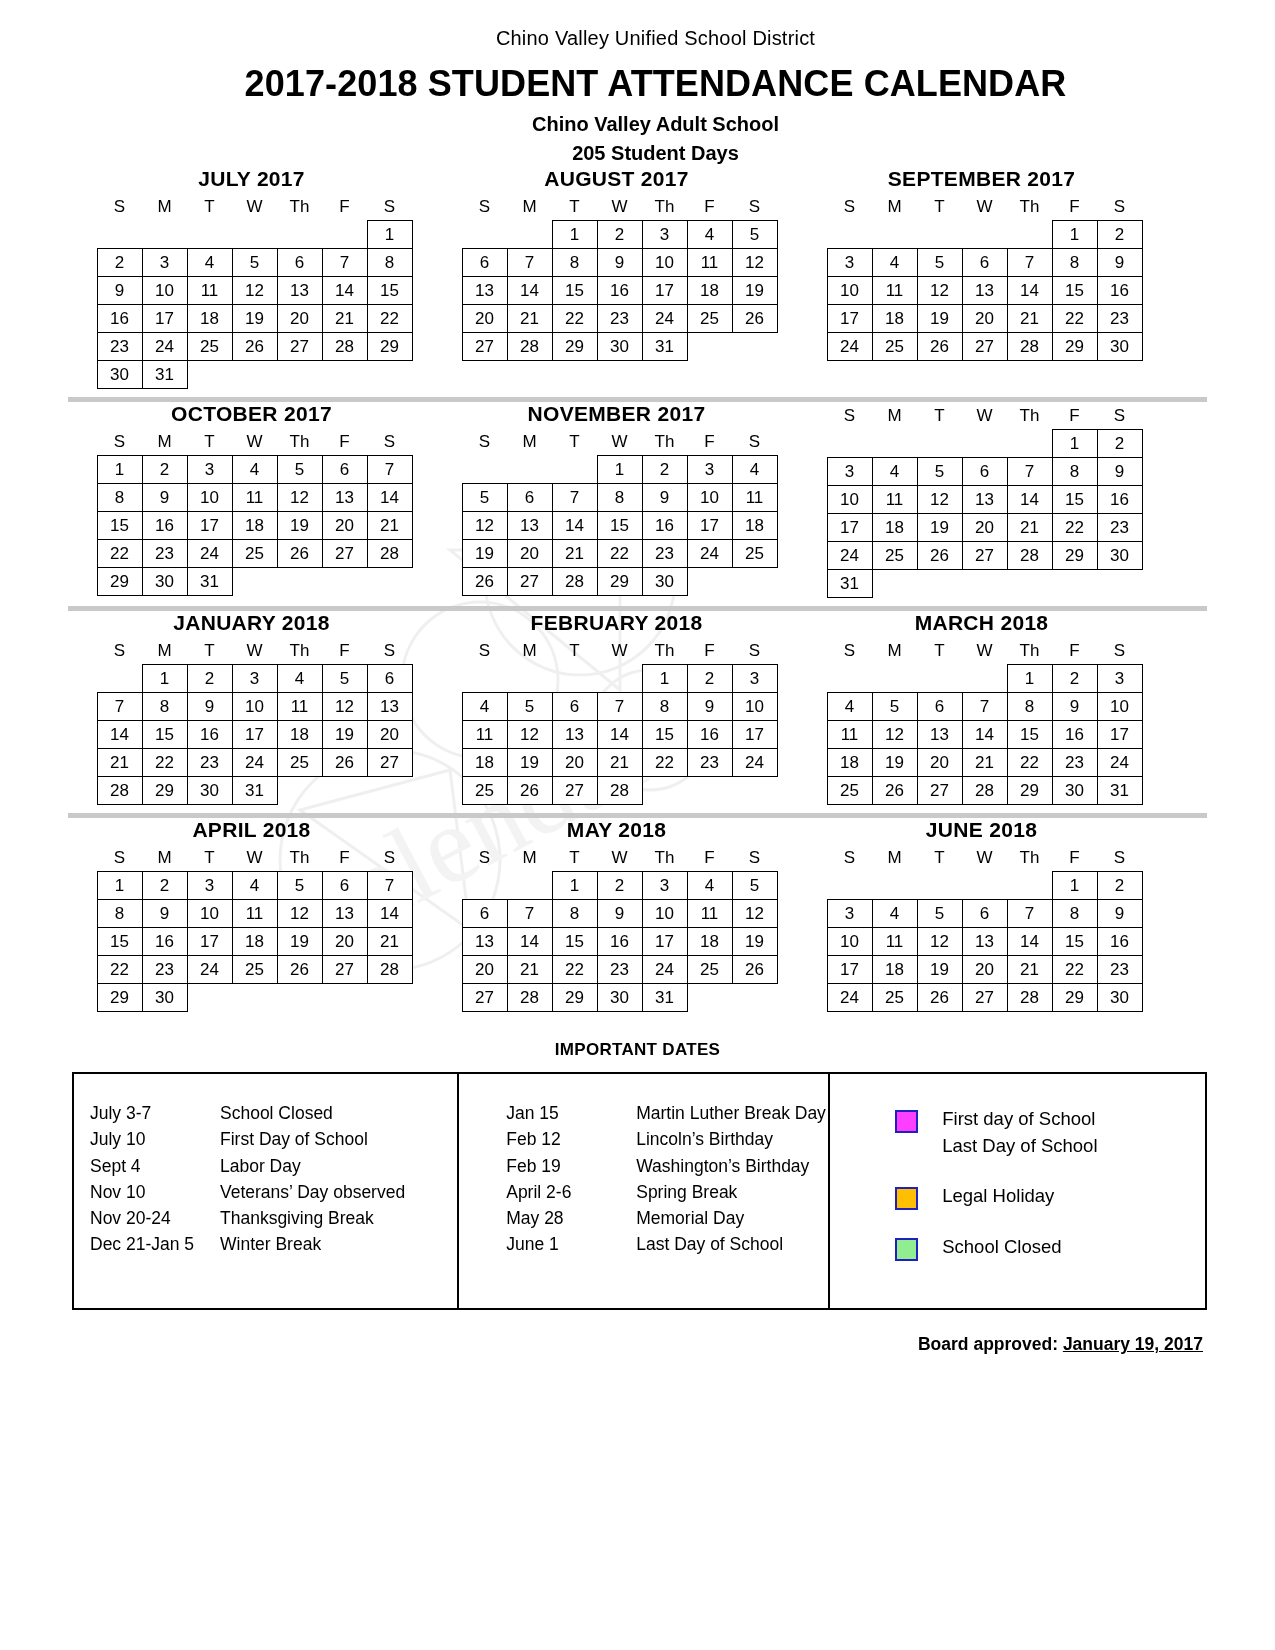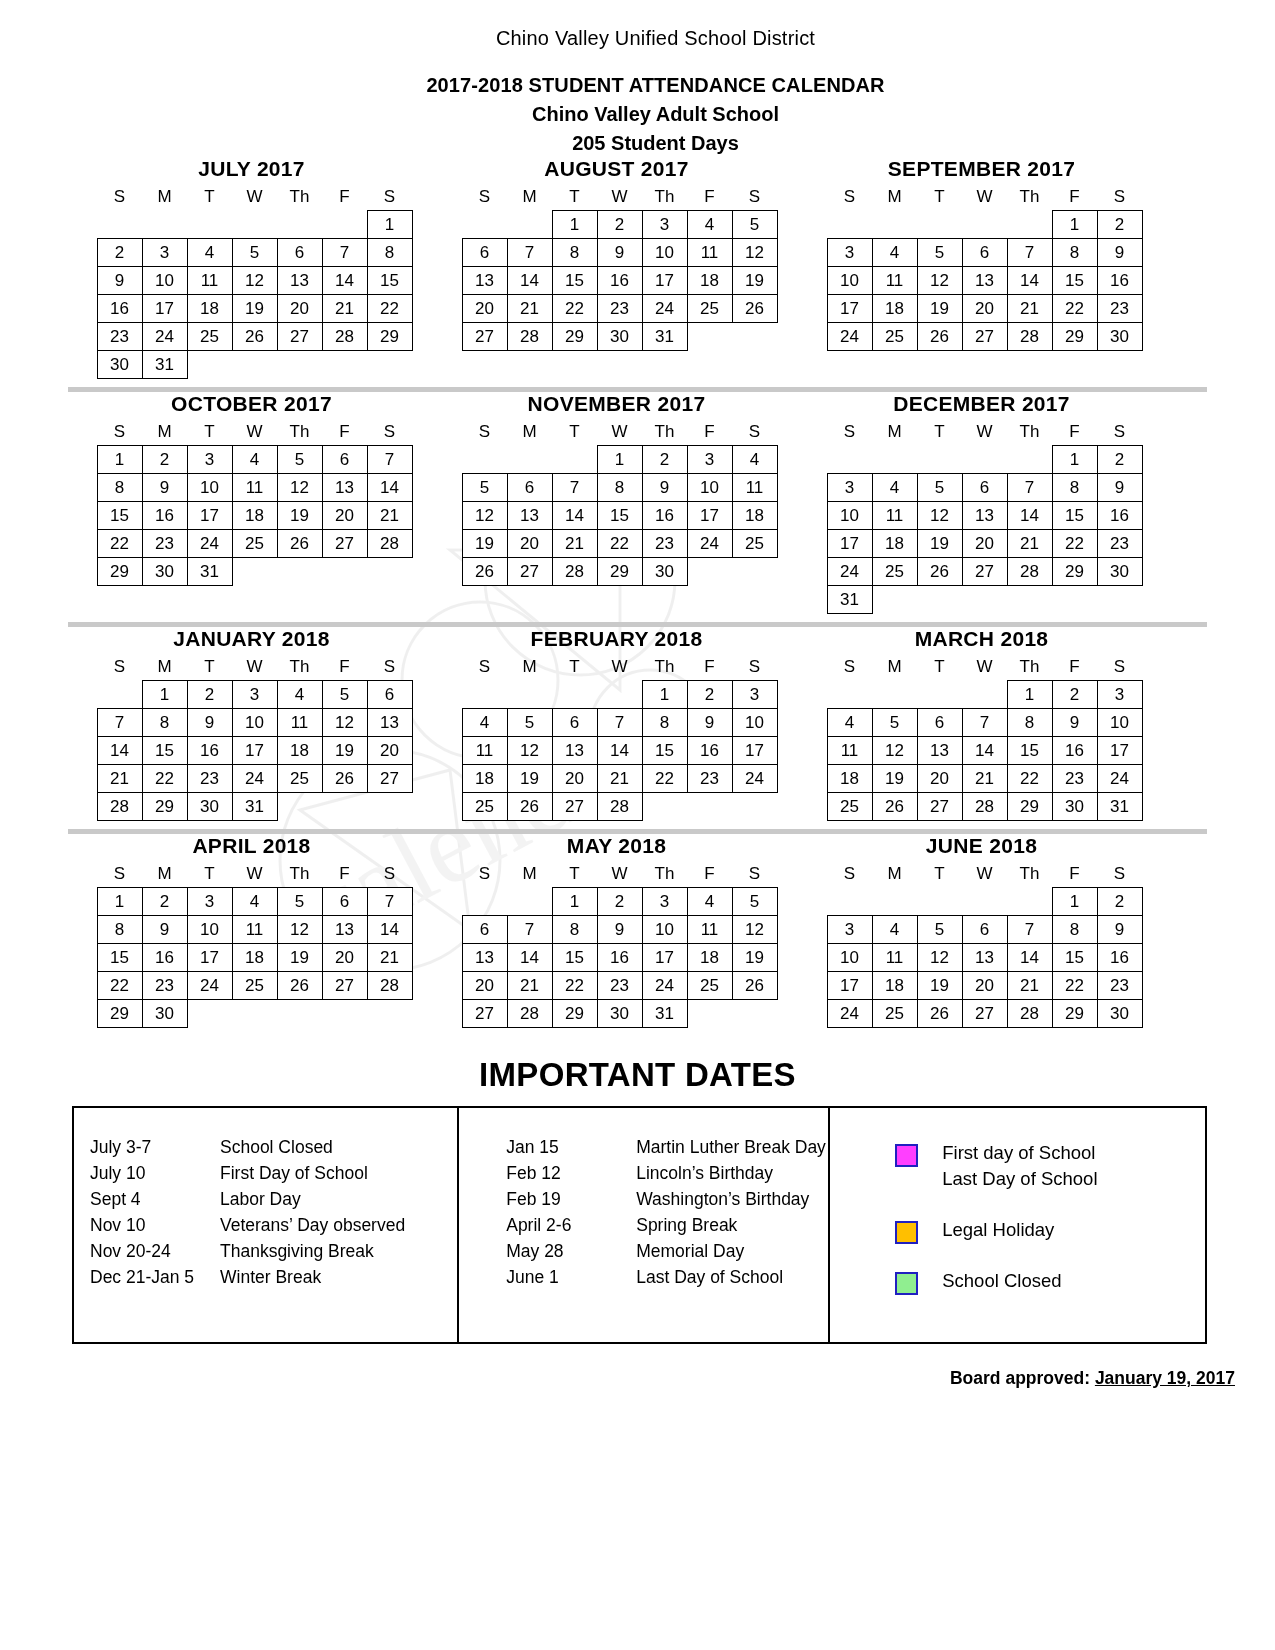--- a/index.html
+++ b/index.html
@@ -15,21 +15,21 @@
 
   
   .watermark{
     position:absolute;left:150px;top:430px;width:700px;height:630px;
     pointer-events:none;opacity:.40;z-index:0;
   }
 
   
   .header{position:relative;z-index:2;text-align:center;padding-top:26px;padding-left:36px;}
   .h-district{font-size:20px;letter-spacing:.2px;line-height:1.25;}
-  .h-title{font-size:20px;font-weight:bold;line-height:1.4;margin-top:20px;letter-spacing:.1px;}
+  .h-title{font-size:36px;font-weight:bold;line-height:1.4;margin-top:8px;letter-spacing:.1px;}
   .h-school{font-size:20px;font-weight:bold;line-height:1.4;margin-top:1px;}
   .h-days{font-size:20px;font-weight:bold;line-height:1.4;margin-top:1px;}
 
   
   .quarter{position:relative;z-index:2;display:flex;justify-content:flex-start;
            padding:0 0 0 0;margin:0;}
   .qsep{position:relative;z-index:2;height:5px;background:#c9c9c9;margin:8px 68px 0 68px;}
 
   .month{width:365px;box-sizing:border-box;padding-left:8px;}
   .month.m1{margin-left:68px;}
@@ -49,40 +49,40 @@
     border:1px solid #000;padding:0;background:#ffffff;
     font-family:"Liberation Sans", sans-serif;
   }
   table.cal td.empty{border:none;background:transparent;}
   td.wk{background:#c9c9c9;}
   td.green{background:#90ee90;}
   td.orange{background:#ffbf00;}
   td.magenta{background:#ff3fff;}
 
   
-  .imp-title{position:relative;z-index:2;text-align:center;font-size:33px;font-weight:bold;
+  .imp-title{position:relative;z-index:2;text-align:center;font-size:17px;font-weight:bold;
              margin-top:28px;letter-spacing:.3px;}
   .imp-box{position:relative;z-index:2;margin:12px 68px 0 72px;border:2px solid #000;
            display:flex;height:238px;box-sizing:border-box;background:rgba(255,255,255,0);gap:31px;}
   .imp-col{box-sizing:border-box;padding:26px 0 0 16px;}
   .imp-col.c1{width:408px;border-right:2px solid #000;}
   .imp-col.c2{width:360px;border-right:2px solid #000;}
   .imp-col.c3{width:calc(100% - 768px);padding:32px 0 0 34px;}
   .imp-row{display:flex;font-size:17.5px;line-height:1.49;}
   .imp-date{width:130px;flex:0 0 130px;}
   .imp-desc{flex:1;}
 
   .leg-item{display:flex;align-items:flex-start;margin-bottom:24px;}
   .leg-swatch{width:19px;height:19px;border:2px solid #2020c0;flex:0 0 19px;margin-top:4px;}
   .leg-swatch.magenta{background:#ff3fff;}
   .leg-swatch.orange{background:#ffbf00;}
   .leg-swatch.green{background:#90ee90;}
   .leg-text{margin-left:24px;font-size:18.5px;line-height:1.42;}
 
-  .approved{position:relative;z-index:2;text-align:right;margin:24px 40px 0 0;font-size:17.5px;font-weight:bold;}
+  .approved{position:relative;z-index:2;text-align:right;margin:24px 72px 0 0;font-size:17.5px;font-weight:bold;}
   .approved .uline{text-decoration:underline;font-weight:bold;}
 </style>
 </head>
 <body>
 
 <div class="page">
 
   <svg class="watermark" viewBox="0 0 700 630">
     <g fill="none" stroke="#d9d9d9" stroke-width="3">
       <circle cx="430" cy="150" r="95"></circle>
@@ -425,21 +425,20 @@
                 <td class="">28</td>
                 <td class="">29</td>
                 <td class="">30</td>
                 <td class="empty">&nbsp;</td>
                 <td class="empty">&nbsp;</td>
               </tr>
             </tbody>
           </table>
         </div>
         <div class="month m3">
-          <div class="m-title">DECEMBER 2017</div>
           <table class="cal">
             <thead>
               <tr>
                 <th>S</th>
                 <th>M</th>
                 <th>T</th>
                 <th>W</th>
                 <th>Th</th>
                 <th>F</th>
                 <th>S</th>

